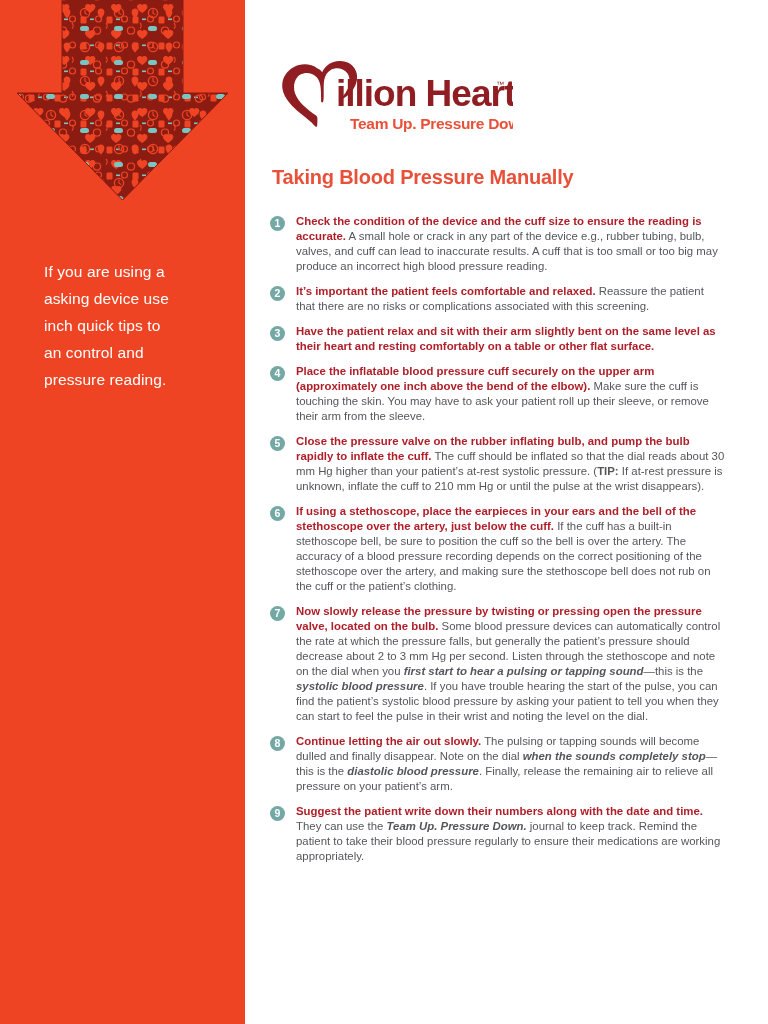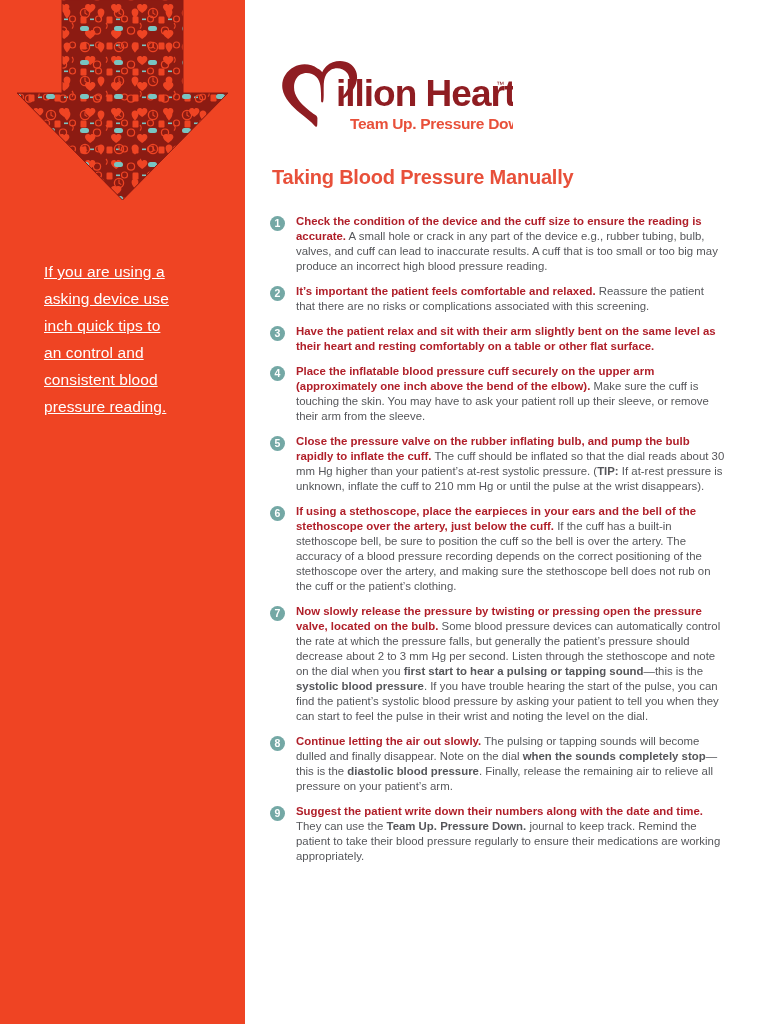--- a/index.html
+++ b/index.html
@@ -43,21 +43,21 @@
     position: absolute;
     left: 44px;
     top: 258px;
     width: 178px;
     color: #ffffff;
     font-size: 15.5px;
     line-height: 27px;
     font-weight: 400;
     letter-spacing: .1px;
   }
-  .sidebar-text span { display: block; text-decoration: underline; }
+  .sidebar-text span { display: block; }
 
   
   .content {
     position: absolute;
     left: 250px;
     top: 0;
     width: 518px;
     height: 1024px;
     background: #ffffff;
   }
@@ -128,20 +128,21 @@
   }
 
   .step-body .tip {
     color: #55565a;
     font-weight: bold;
     text-align: right;
   }
 
   .step-body .bi {
     font-weight: bold;
+    font-style: italic;
     color: #55565a;
   }
 </style>
 </head>
 <body>
 
 <div class="page">
 
   <div class="sidebar">
 
@@ -175,21 +176,20 @@
         </g>
         <path d="M62 0 H183 V93 H228 L122.5 200 L17 93 H62 Z" fill="none" stroke="#8c1b12" stroke-width="1"></path>
       </svg>
     </div>
 
     <div class="sidebar-text">
       <span>If you are using a</span>
       <span>asking device use</span>
       <span>inch quick tips to</span>
       <span>an control and</span>
-      <span>consistent blood</span>
       <span>pressure reading.</span>
     </div>
   </div>
 
   <div class="content">
 
     <div class="logo">
       <svg width="240" height="78" viewBox="0 0 240 78" xmlns="http://www.w3.org/2000/svg">
 
         <path d="M44.5 8.5c-6.5-5-16.5-5.5-23.5-1.5C12.5 11.5 8 20 9.5 29c1.6 9.6 9.5 17.4 17.5 24 5.5 4.5 11 8.3 14.6 12.8 1.1 1.4 2.4 1.2 2.6-.6.2-1.8.2-4.2.2-7.2 0-2.4-2.6-3.2-5-5-7-5.2-14.6-11.6-17.3-19.4C19.6 26 21.6 18 27.4 14.6c5-2.9 12-1.8 16 2.4 2.2 2.3 3.5 5.4 4 8.8.6 4.2.7 9.2.7 15.2 0 1.7 1.6 2 2.1.4.4-1.4.5-4.1.5-7.6 0-5.5-.2-10 .5-13.8.8-4.4 3-8.2 6.8-10.3 5.4-3 12.6-1.5 16.2 3.4 3.2 4.4 3 10.4.6 15.6-1.3 2.8-3.2 5.5-5.6 8.2-.9 1-.3 2.3 1 1.6 5.6-3.1 10.8-8.6 12.9-15C85.6 16 83.4 8 77 3.8 70.2-.6 59.6.4 53.6 6c-2 1.8-3.4 3.9-4.4 6.2-.9-1.5-2.4-2.7-4.7-3.7z" fill="#8f1d22"></path>

